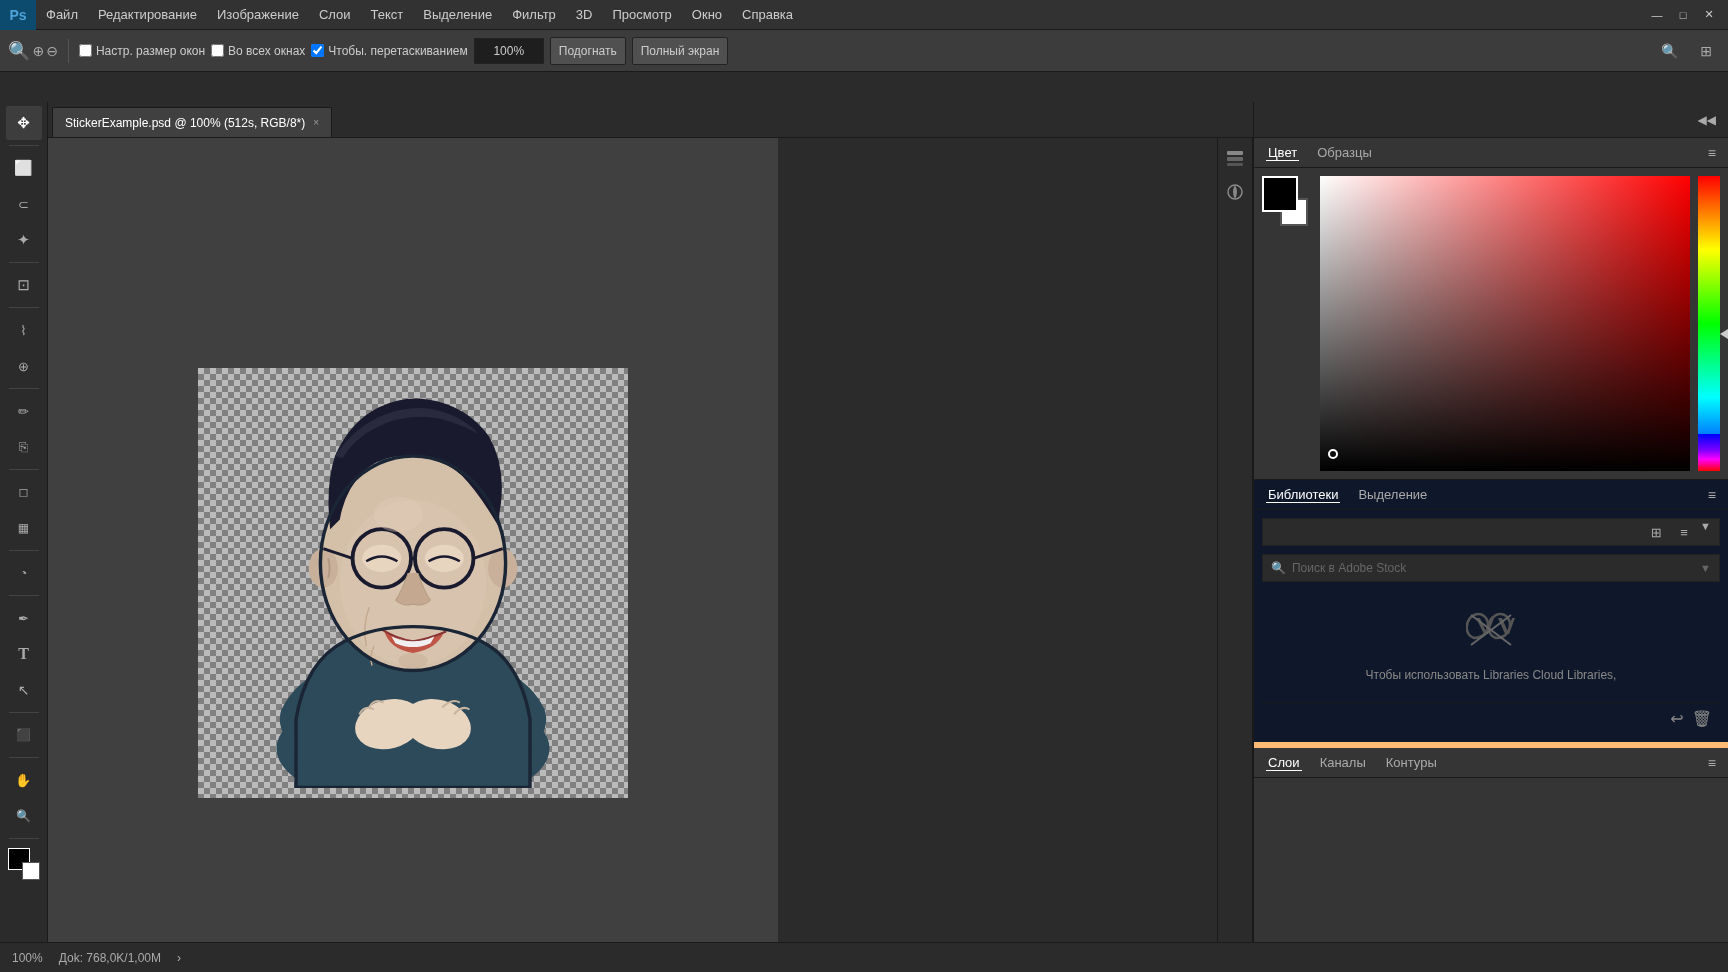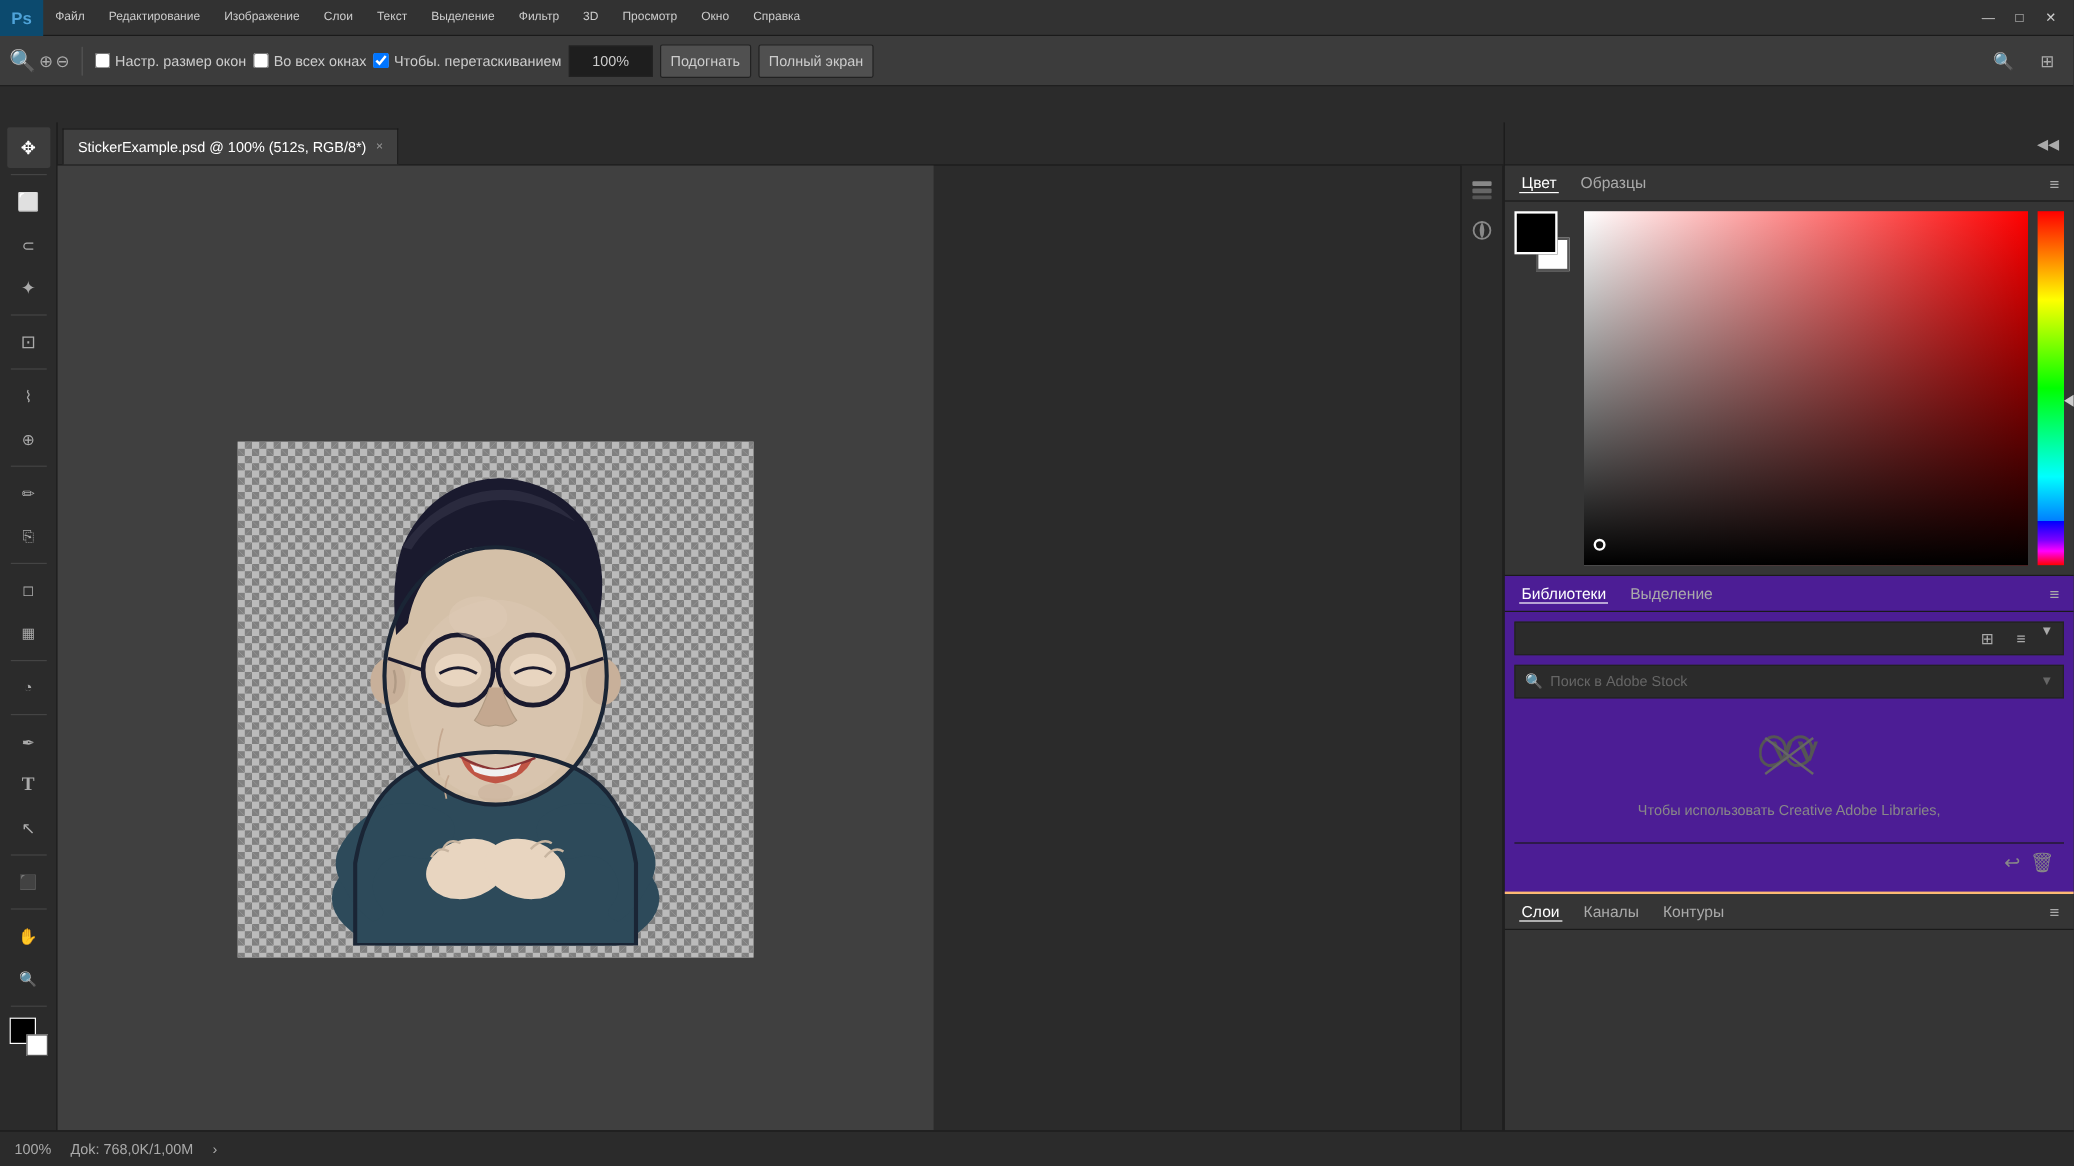--- a/index.html
+++ b/index.html
@@ -8,21 +8,21 @@
     
     #menu-bar {
       width: 100%; height: 30px; background: #323232; display: flex; align-items: center;
       border-bottom: 1px solid #1a1a1a;
     }
     #ps-logo {
       width: 36px; height: 30px; background: #0c4a6e; display: flex; align-items: center; justify-content: center;
       color: #4fa3d8; font-weight: bold; font-size: 14px; flex-shrink: 0;
     }
     .menu-item {
-      padding: 0 10px; height: 30px; line-height: 30px; color: #ccc; cursor: pointer; font-size: 10px;
+      padding: 0 10px; height: 30px; line-height: 30px; color: #ccc; cursor: pointer; font-size: 13px;
       white-space: nowrap;
     }
     #menu-right { margin-left: auto; display: flex; align-items: center; gap: 4px; padding-right: 8px; }
     .win-btn { width: 22px; height: 22px; display: flex; align-items: center; justify-content: center; color: #ccc; cursor: pointer; font-size: 11px; }
 
     
     #toolbar {
       width: 100%; height: 42px; background: #3c3c3c; display: flex; align-items: center;
       border-bottom: 1px solid #1a1a1a; padding: 0 8px; gap: 6px;
     }
@@ -142,21 +142,21 @@
         #0000ff 87.6%, #7f00ff 93%, #ff00ff 96%, #ff0000 100%);
     }
     #hue-slider-arrow {
       position: absolute; right: -8px; top: 52%; width: 0; height: 0;
       border-top: 5px solid transparent; border-bottom: 5px solid transparent;
       border-right: 8px solid #ccc;
     }
 
     
     #libraries-panel {
-      background: #4c1d95; border-bottom: 2px solid #fdba74; flex: none;
+      background: #0f172a; border-bottom: 6px solid #fdba74; flex: none;
     }
     #libraries-header {
       height: 30px; display: flex; align-items: center; padding: 0 12px; gap: 16px;
       border-bottom: 1px solid #1a1a1a;
     }
     #libraries-body { padding: 8px; }
     #libraries-search {
       height: 28px; background: #2b2b2b; border: 1px solid #222; display: flex; align-items: center;
       padding: 0 8px; gap: 6px; margin-bottom: 8px; color: #888; font-size: 12px;
     }
@@ -486,21 +486,21 @@
           <svg width="50" height="40" viewBox="0 0 50 40">
             <path d="M8 5 Q15 2 20 8 Q24 14 20 22 Q16 28 8 28 Q2 26 1 20 Q0 13 4 8 Z" fill="none" stroke="#555" stroke-width="2.5"></path>
             <path d="M10 8 L14 8 L20 22 L24 8 L28 8 L22 24 L18 24 Z" fill="#555"></path>
             <path d="M30 5 Q37 2 42 8 Q46 14 42 22 Q38 28 30 28 Q24 26 23 20 Q22 13 26 8 Z" fill="none" stroke="#555" stroke-width="2.5"></path>
             <path d="M32 8 L36 8 L42 22 L46 8 L49 8 L43 24 L39 24 Z" fill="#555"></path>
 
             <line x1="5" y1="5" x2="45" y2="35" stroke="#666" stroke-width="2"></line>
             <line x1="45" y1="5" x2="5" y2="35" stroke="#666" stroke-width="2"></line>
           </svg>
         </div>
-        <span>Чтобы использовать Creative Adobe Libraries,</span>
+        <span>Чтобы использовать Libraries Cloud Libraries,</span>
       </div>
       <div id="libraries-footer">
         <span class="lib-footer-btn">↩</span>
         <span class="lib-footer-btn">🗑</span>
       </div>
     </div>
   </div>
 
   <div id="layers-panel">
     <div id="layers-header">

